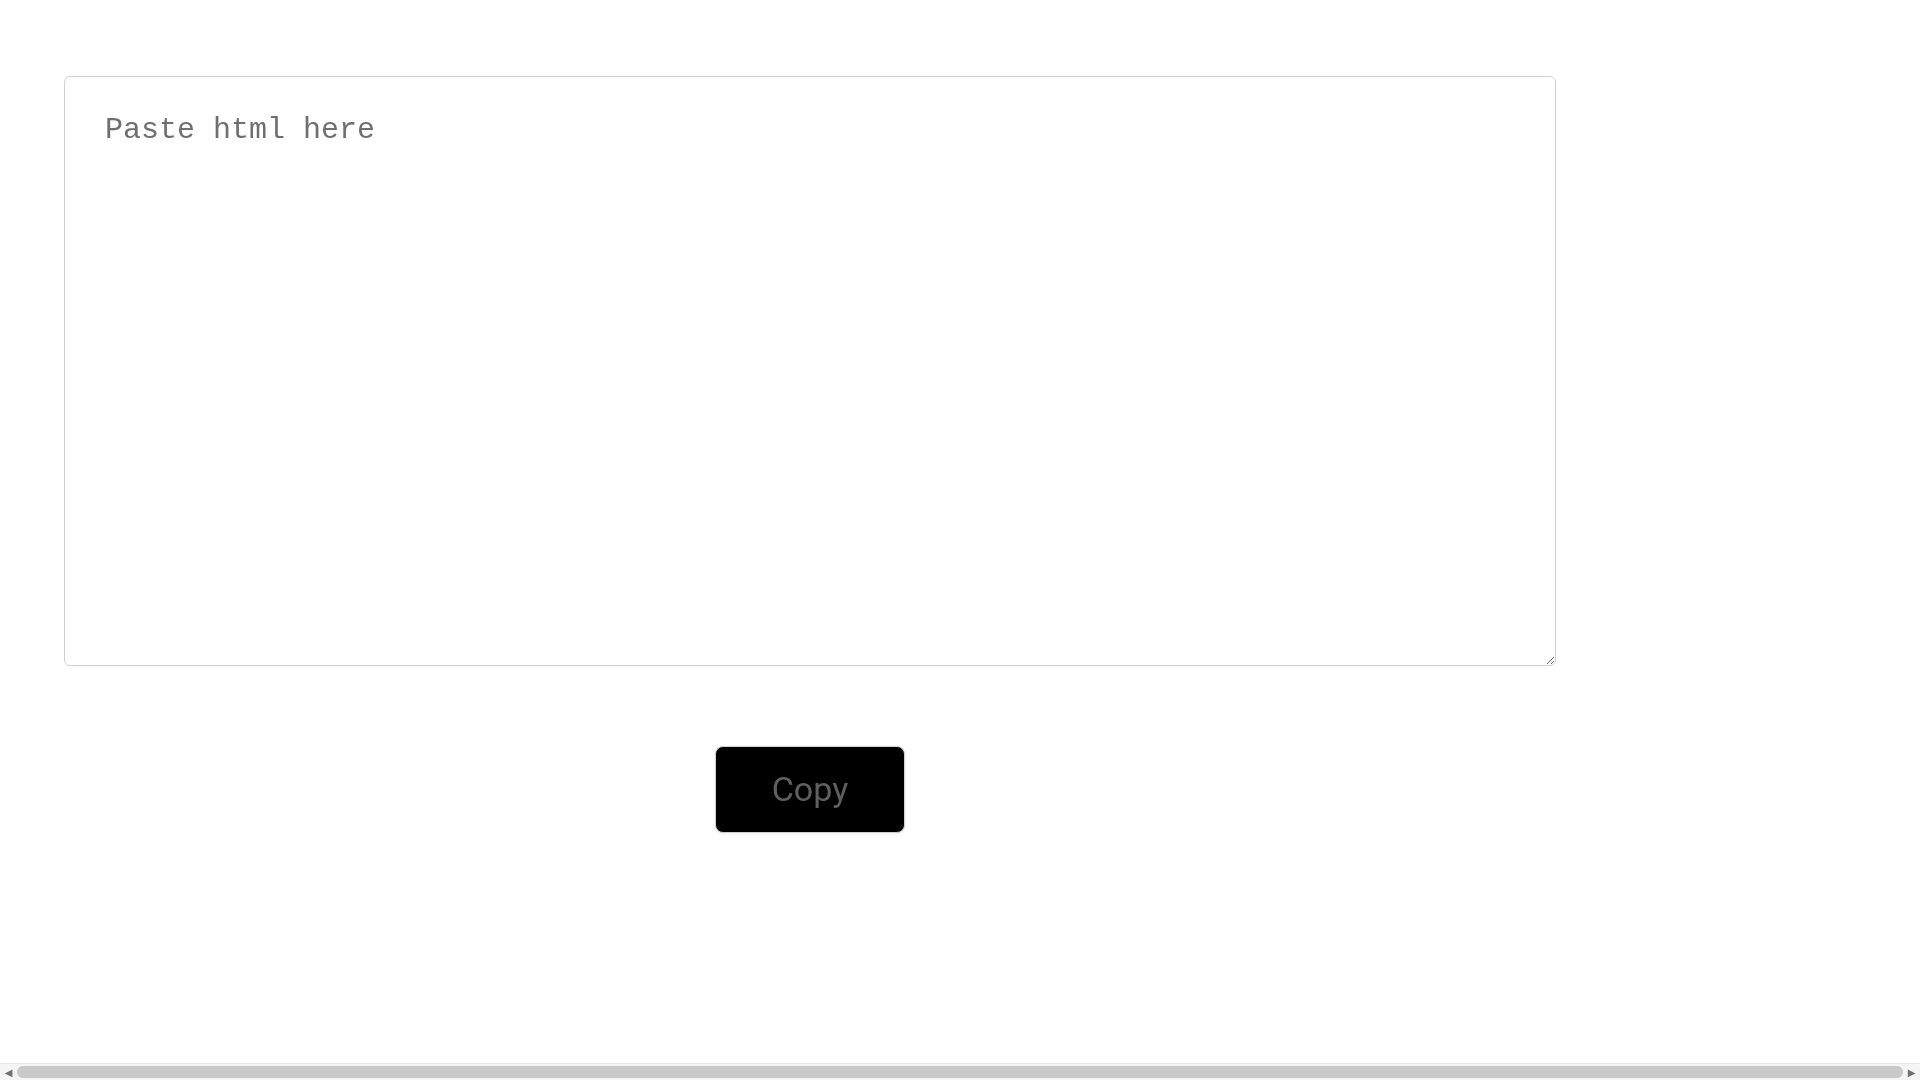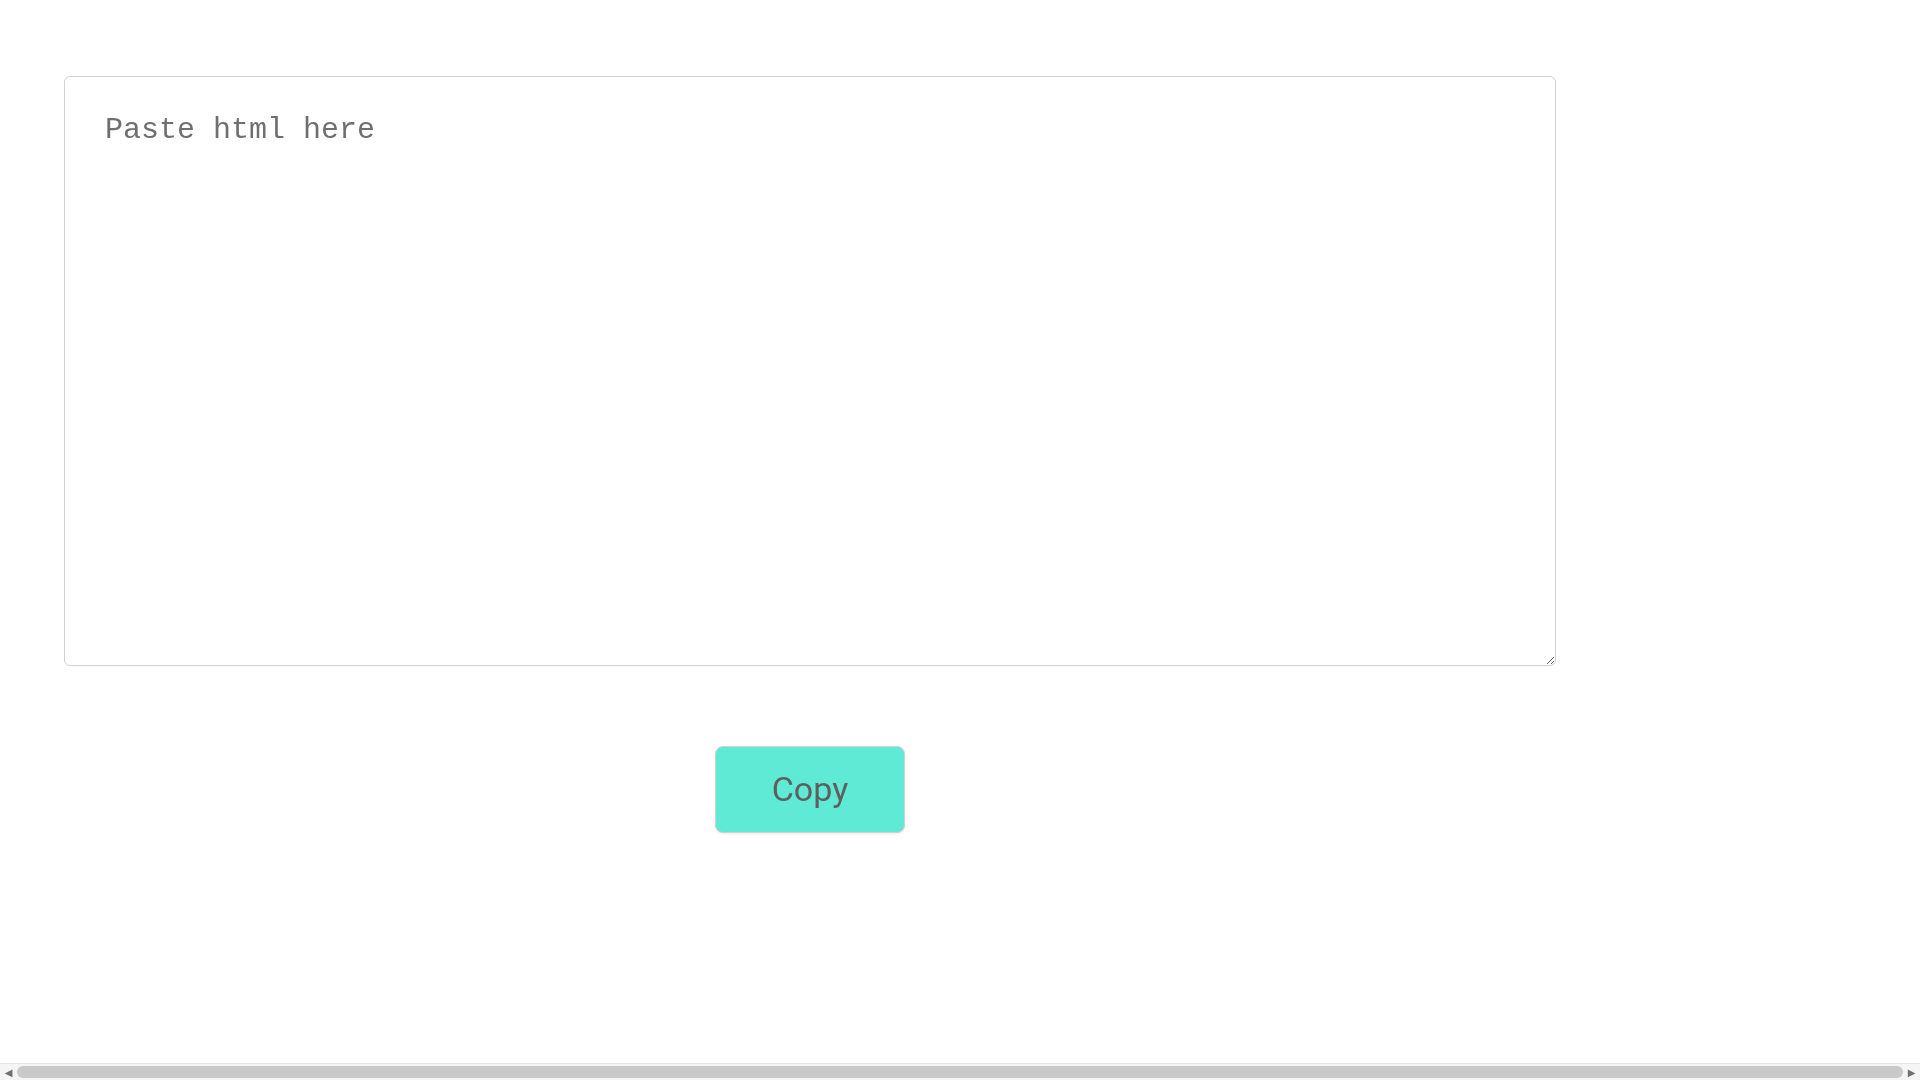--- a/index.html
+++ b/index.html
@@ -40,21 +40,21 @@
       color: #6f6f6f;
     }
     .copy-row {
       display: flex;
       justify-content: center;
       margin-top: 80px;
     }
     .copy-button {
       border: 1px solid #d0d0d0;
       border-radius: 8px;
-      background: #5eead4;
+      background: #000000;
       padding: 24px 56px;
       font-size: 34px;
       color: #5f5f5f;
       cursor: pointer;
       box-shadow: 0 1px 3px rgba(0,0,0,0.08);
       font-family: inherit;
       line-height: 1.1;
     }
     .h-scrollbar {
       position: absolute;

